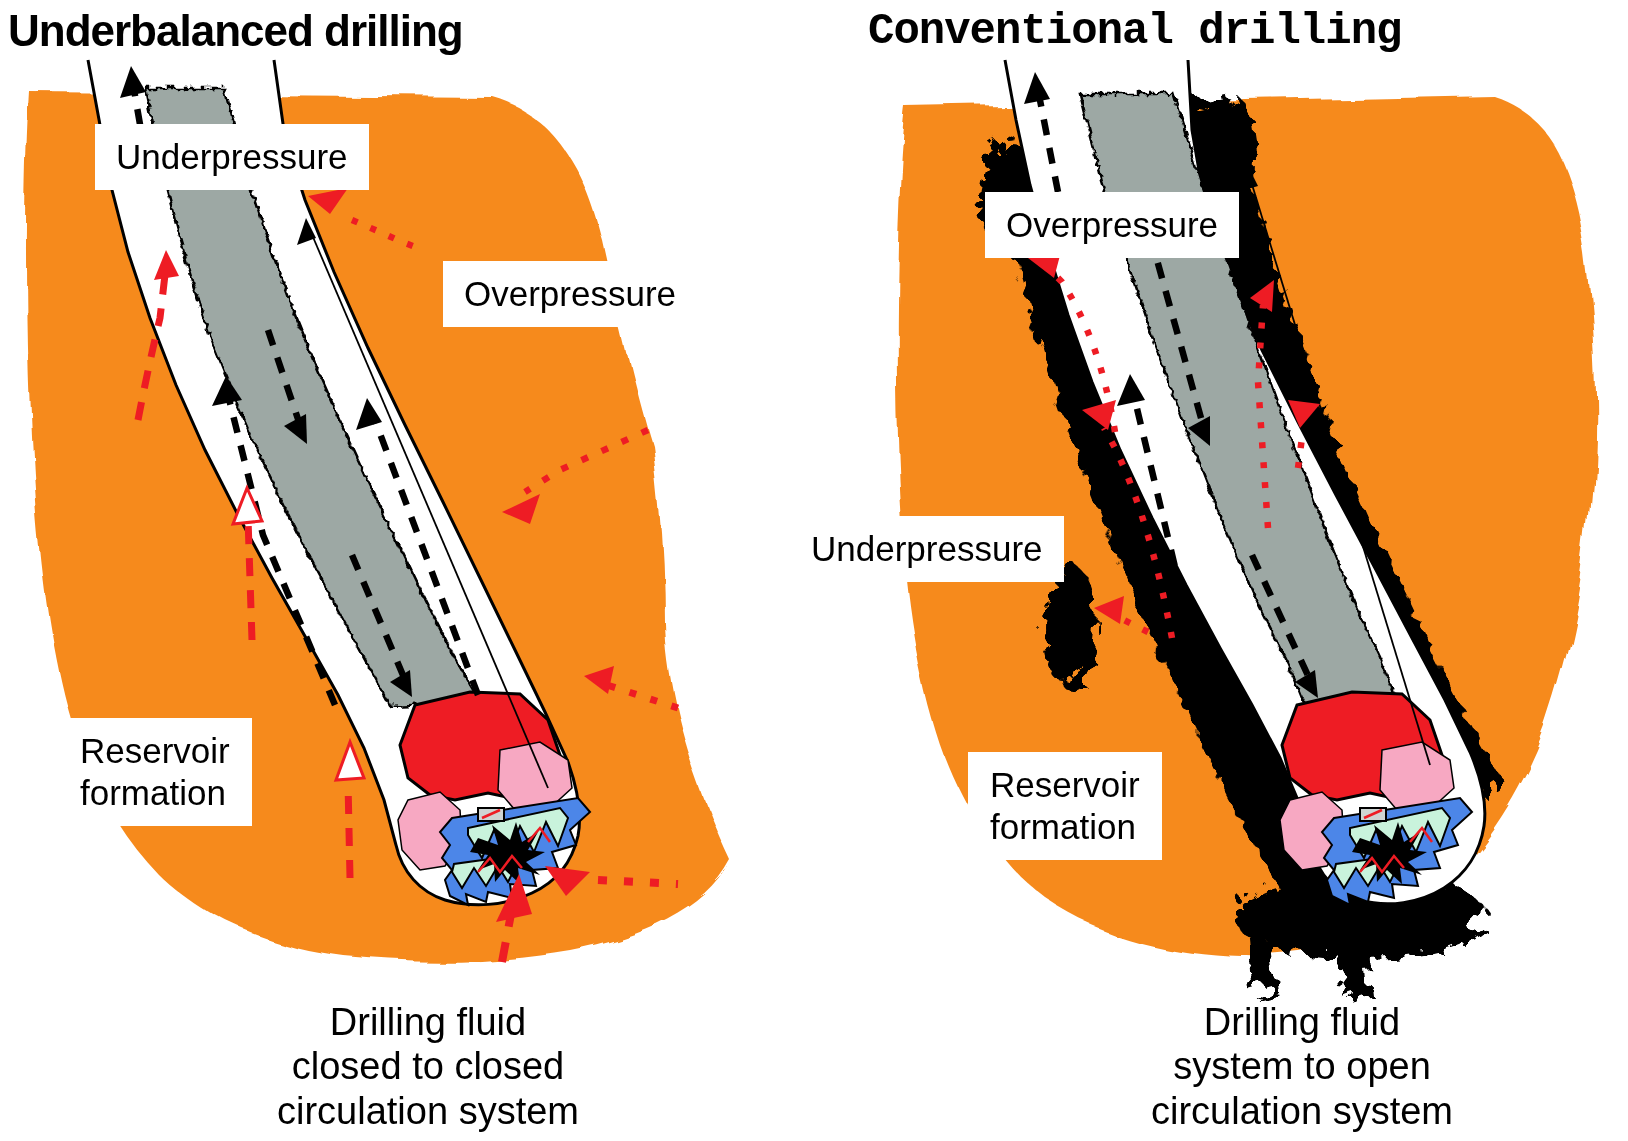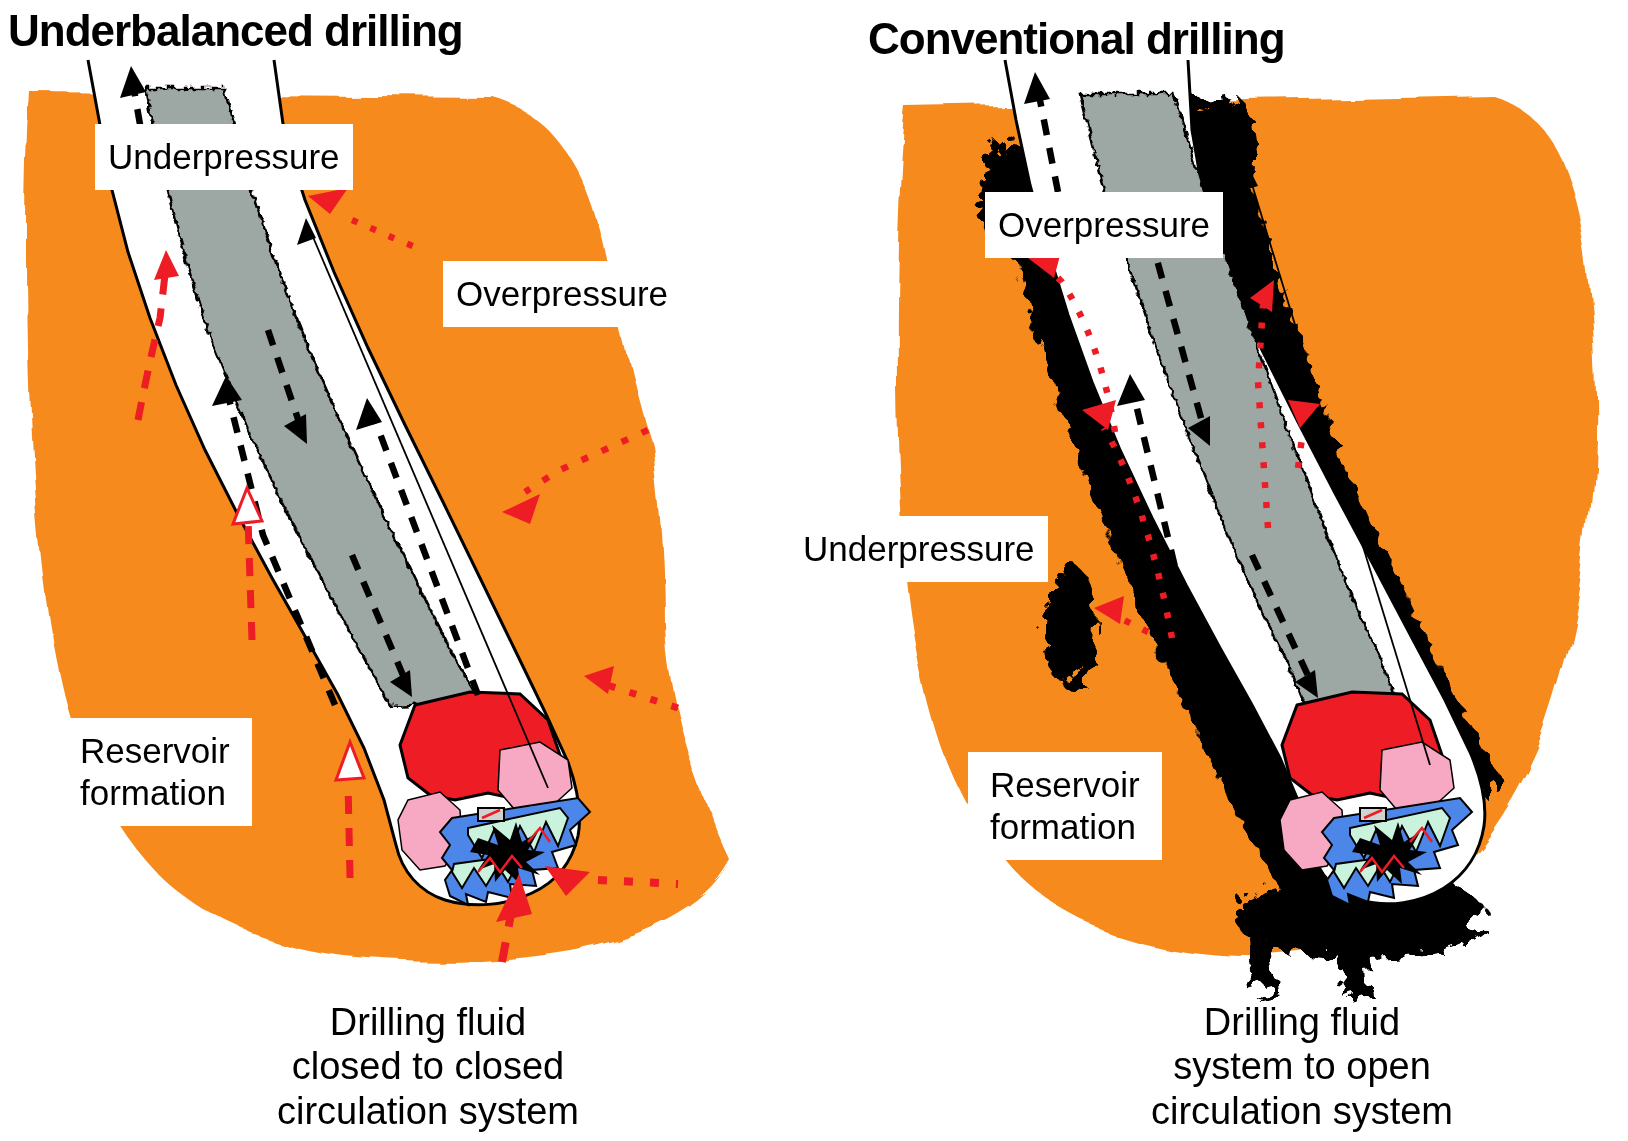--- a/index.html
+++ b/index.html
@@ -5,21 +5,21 @@
   :root{
     --formation:#F68A1E; --pipe:#9DA8A4; --ink:#000000;
     --bit-red:#EE1C24; --bit-pink:#F7A8C2; --bit-blue:#4C86E8; --bit-mint:#C9F3DC;
     --arrow-red:#EE1C24; --label-bg:#FFFFFF; --text:#000000;
   }
   html,body{margin:0;padding:0;background:#fff;}
   #canvas{position:relative;width:1628px;height:1141px;background:#fff;overflow:hidden;
           font-family:"Liberation Sans", sans-serif;color:var(--text);}
   #scene{position:absolute;left:0;top:0;}
   .title{position:absolute;font-size:44px;font-weight:bold;letter-spacing:-1px;white-space:nowrap;}
-  .plabel{position:absolute;background:var(--label-bg);font-size:35px;padding:12px 13px;white-space:nowrap;line-height:1.2;}
+  .plabel{position:absolute;background:var(--label-bg);font-size:35px;padding:12px 21px;white-space:nowrap;line-height:1.2;}
   .plabel.two-line{padding:12px 22px;}
   .caption{position:absolute;font-size:38px;line-height:1.17;text-align:center;width:360px;}
 </style>
 </head>
 <body>
 
 <div id="canvas">
 
   <svg id="scene" width="1628" height="1141" viewBox="0 0 1628 1141" xmlns="http://www.w3.org/2000/svg">
     <defs>
@@ -133,21 +133,21 @@
       <path fill="none" stroke-width="6.5" stroke-dasharray="6 14" d="M 1268,528 L 1258,382 L 1263,305"></path>
       <polygon stroke="none" points="1274,280 1250,298 1272,312"></polygon>
       <path fill="none" stroke-width="6.5" stroke-dasharray="6 14" d="M 1298,468 L 1303,430"></path>
       <polygon stroke="none" points="1320,404 1288,400 1300,428"></polygon>
       <path fill="none" stroke-width="6.5" stroke-dasharray="6 14" d="M 1148,632 L 1116,616"></path>
       <polygon stroke="none" points="1094,608 1124,596 1120,624"></polygon>
     </g>
   </svg>
 
   <div class="title" style="left:8px;top:6px;">Underbalanced drilling</div>
-  <div class="title" style="left:868px;top:14px;">Conventional drilling</div>
+  <div class="title" style="left:868px;top:6px;font-family:Liberation Mono, monospace;">Conventional drilling</div>
 
   <div class="plabel" style="left:95px;top:124px;">Underpressure</div>
   <div class="plabel" style="left:443px;top:261px;">Overpressure</div>
   <div class="plabel two-line" style="left:58px;top:718px;">
     <div>Reservoir</div>
     <div>formation</div>
   </div>
   <div class="caption" style="left:248px;top:1000px;">
     <div>Drilling fluid</div>
     <div>closed to closed</div>

